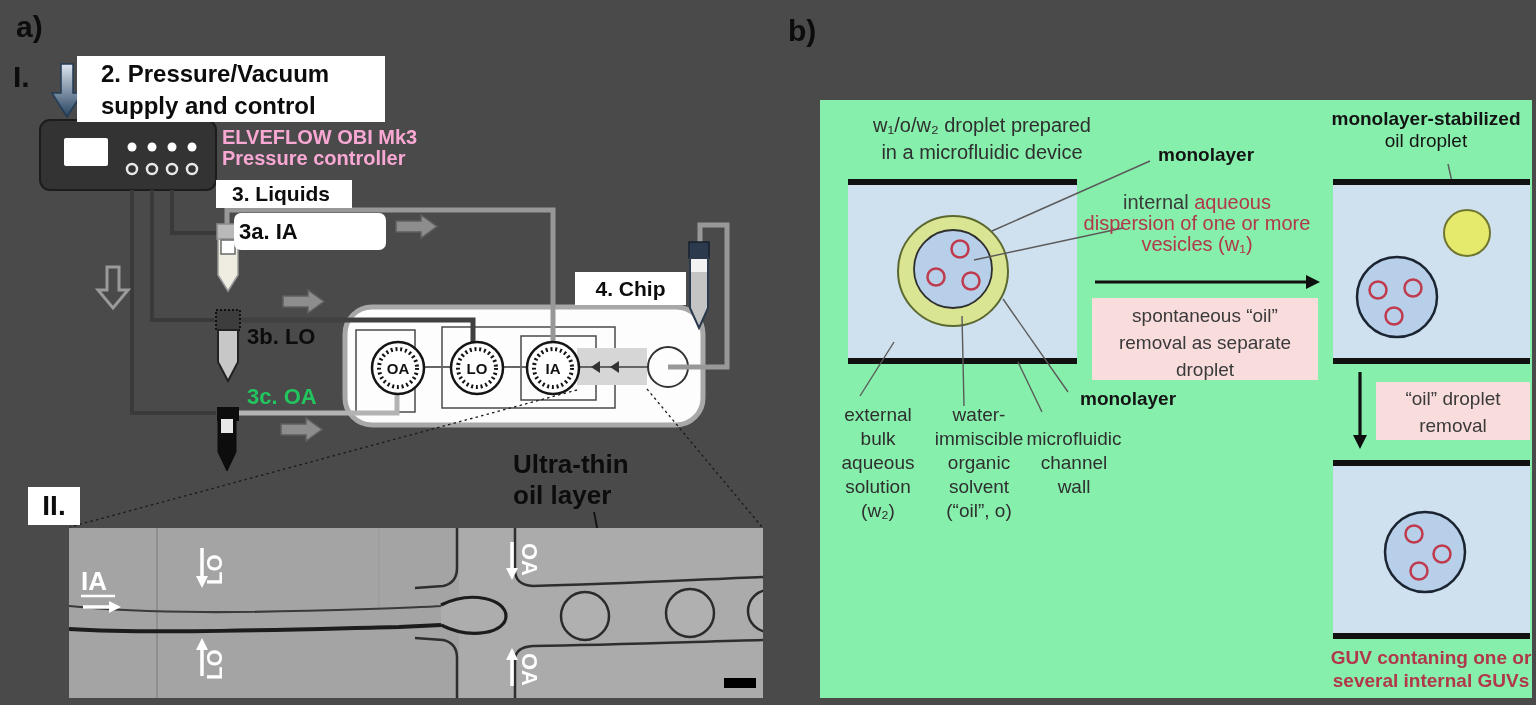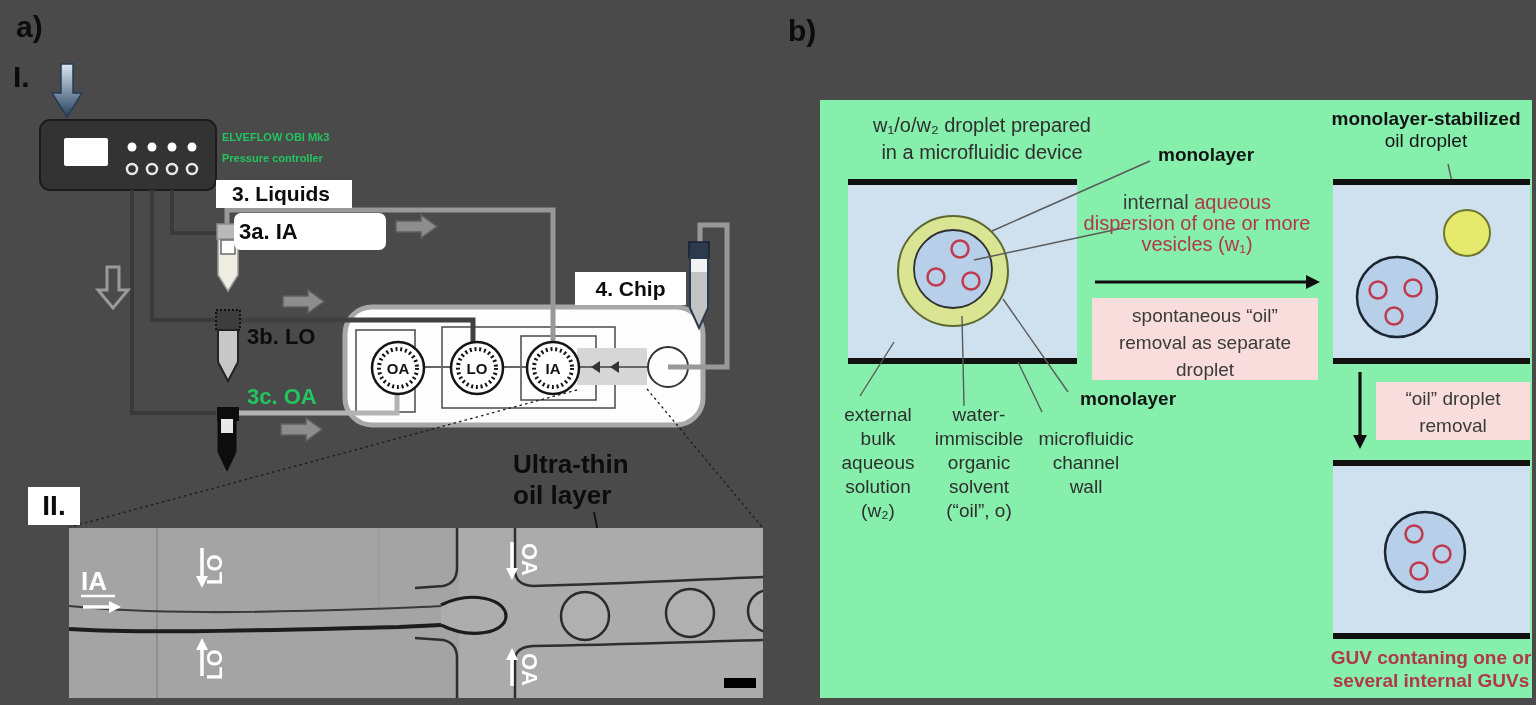--- a/index.html
+++ b/index.html
@@ -6,21 +6,21 @@
   #stage{position:relative;width:1536px;height:705px;background:#4a4a4a;overflow:hidden;
          font-family:"Liberation Sans","DejaVu Sans",sans-serif;}
   .abs{position:absolute;}
   .pre{white-space:pre-line;}
   .ctr{text-align:center;}
   .bold{font-weight:bold;}
   .wbox{background:#ffffff;color:#0c0c0c;font-weight:bold;}
   .panel-label{font-size:30px;font-weight:bold;color:#0c0c0c;}
   .lab-pressure{left:77px;top:56px;width:308px;height:66px;font-size:24px;line-height:32px;
                 padding-left:24px;padding-top:2px;box-sizing:border-box;}
-  .lab-elve{left:222px;top:127px;font-size:11px;line-height:21px;font-weight:bold;color:#22c55e;}
+  .lab-elve{left:222px;top:127px;font-size:20px;line-height:21px;font-weight:bold;color:#f9a8d4;}
   .lab-liquids{left:216px;top:180px;width:136px;height:28px;font-size:21px;line-height:28px;padding-left:16px;box-sizing:border-box;}
   .lab-3a{left:234px;top:213px;width:152px;height:37px;font-size:22px;line-height:37px;padding-left:5px;box-sizing:border-box;border-radius:7px;}
   .lab-3b{left:247px;top:324px;font-size:22px;font-weight:bold;color:#0c0c0c;}
   .lab-3c{left:247px;top:384px;font-size:22px;font-weight:bold;color:#22c55e;}
   .lab-chip{left:575px;top:272px;width:111px;height:33px;font-size:21px;line-height:33px;text-align:center;box-sizing:border-box;}
   .lab-ultra{left:513px;top:449px;font-size:26px;line-height:31px;font-weight:bold;color:#0c0c0c;}
   .lab-II{left:28px;top:487px;width:52px;height:38px;font-size:28px;line-height:38px;text-align:center;box-sizing:border-box;}
   
   #panelB{left:820px;top:100px;width:712px;height:598px;background:#86efac;}
   .b-title{left:20px;top:12px;width:284px;font-size:20px;line-height:27px;color:#2f2f2f;}
@@ -173,20 +173,22 @@
       <text transform="translate(453,15) rotate(90)" font-size="22" font-weight="bold">OA</text>
       <line x1="443" y1="158" x2="443" y2="130" stroke="#fff" stroke-width="3.5"></line>
       <polygon points="437,132 443,120 449,132"></polygon>
       <text transform="translate(453,125) rotate(90)" font-size="22" font-weight="bold">OA</text>
     </g>
     <rect x="655" y="150" width="32" height="10" fill="#000"></rect>
   </svg>
 
   <div class="abs panel-label" style="left:16px;top:10px">a)</div>
   <div class="abs panel-label" style="left:13px;top:60px">I.</div>
+  <div class="abs wbox pre lab-pressure">2. Pressure/Vacuum
+supply and control</div>
   <div class="abs pre lab-elve">ELVEFLOW OBI Mk3
 Pressure controller</div>
   <div class="abs wbox lab-liquids">3. Liquids</div>
   <div class="abs wbox lab-3a">3a. IA</div>
   <div class="abs lab-3b">3b. LO</div>
   <div class="abs lab-3c">3c. OA</div>
   <div class="abs wbox lab-chip">4. Chip</div>
   <div class="abs pre lab-ultra">Ultra-thin
 oil layer</div>
   <div class="abs wbox lab-II">II.</div>
@@ -271,21 +273,21 @@
     <div class="abs pre ctr b-sublabel" style="left:0;top:303px;width:92px">external
 bulk
 aqueous
 solution
 (w₂)</div>
     <div class="abs pre ctr b-sublabel" style="left:92px;top:303px;width:110px">water-
 immiscible
 organic
 solvent
 (“oil”, o)</div>
-    <div class="abs pre ctr b-sublabel" style="left:196px;top:327px;width:116px">microfluidic
+    <div class="abs pre ctr b-sublabel" style="left:184px;top:327px;width:116px">microfluidic
 channel
 wall</div>
     <div class="abs ctr b-stab">
       <div class="bold">monolayer-stabilized</div>
       <div>oil droplet</div>
     </div>
     <div class="abs pre ctr b-pink-text" style="left:556px;top:285px;width:154px">“oil” droplet
 removal</div>
     <div class="abs pre ctr b-guv-cap red">GUV contaning one or
 several internal GUVs</div>

